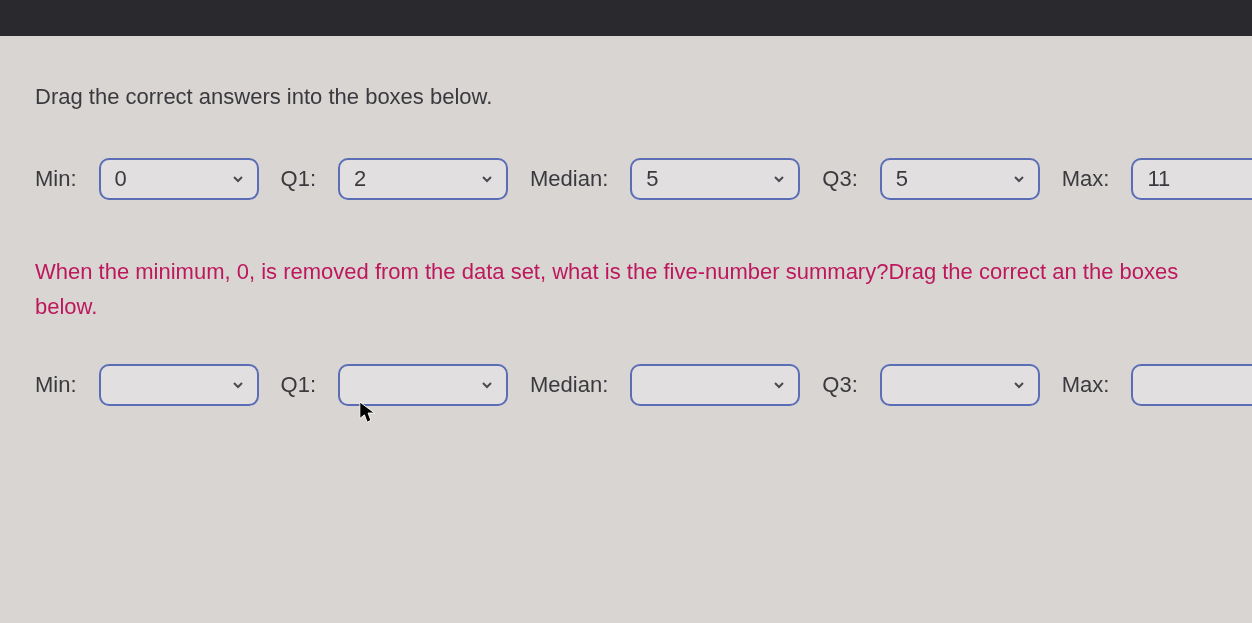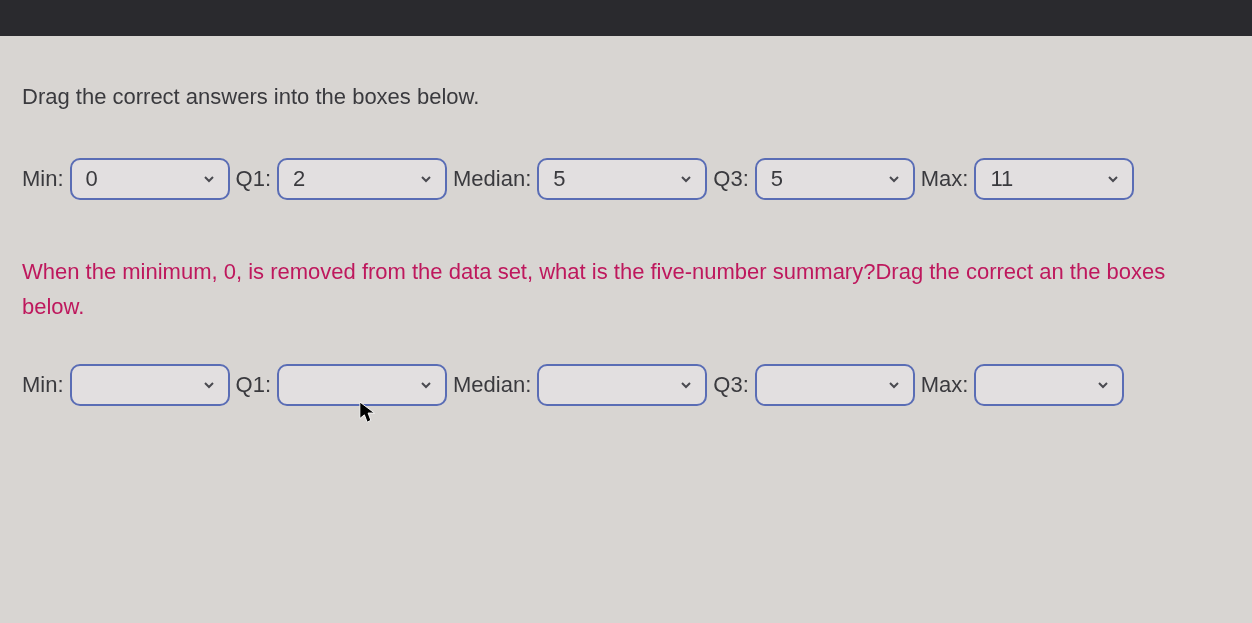--- a/index.html
+++ b/index.html
@@ -10,30 +10,31 @@
       background: #d8d5d2;
       overflow: hidden;
     }
     .top-bar {
       background: #2a2a2e;
       height: 36px;
       width: 100%;
     }
     .content {
       padding: 48px 22px 0 22px;
+      margin-left: 13px;
     }
     .instruction {
       font-size: 22px;
       color: #3a3a3e;
       margin-bottom: 48px;
     }
     .row {
       display: flex;
       align-items: center;
-      gap: 6px;
+      gap: 22px;
       margin-bottom: 54px;
       flex-wrap: nowrap;
     }
     .field-label {
       font-size: 22px;
       color: #3a3a3e;
       white-space: nowrap;
     }
     .select-box {
       display: inline-flex;

